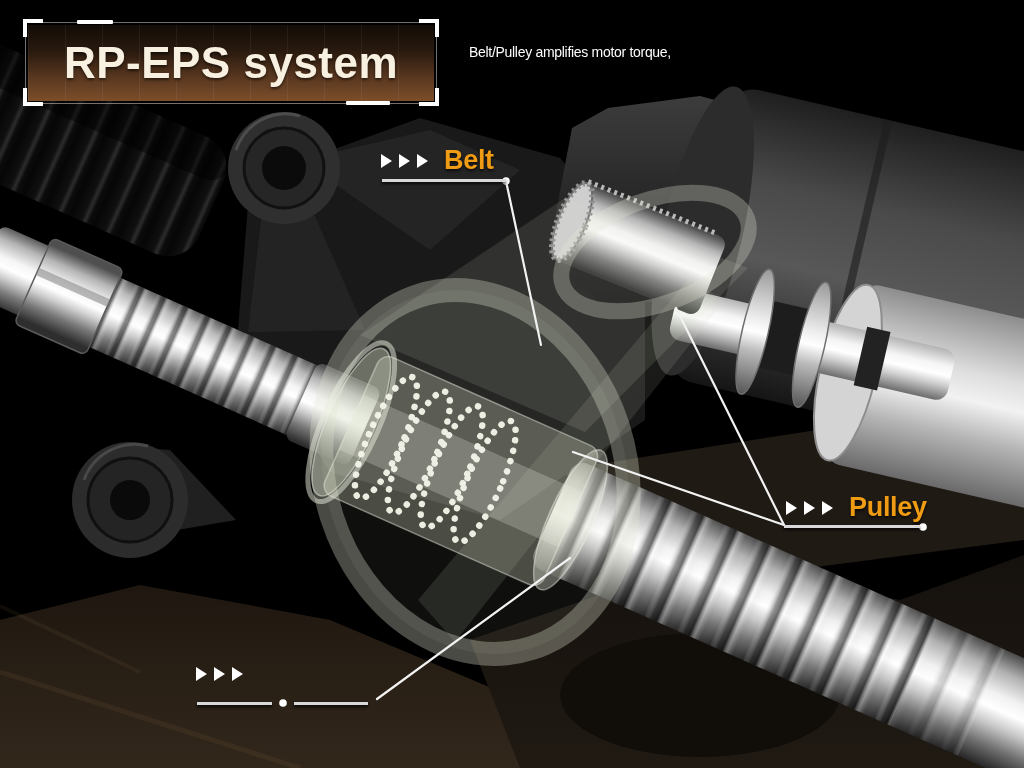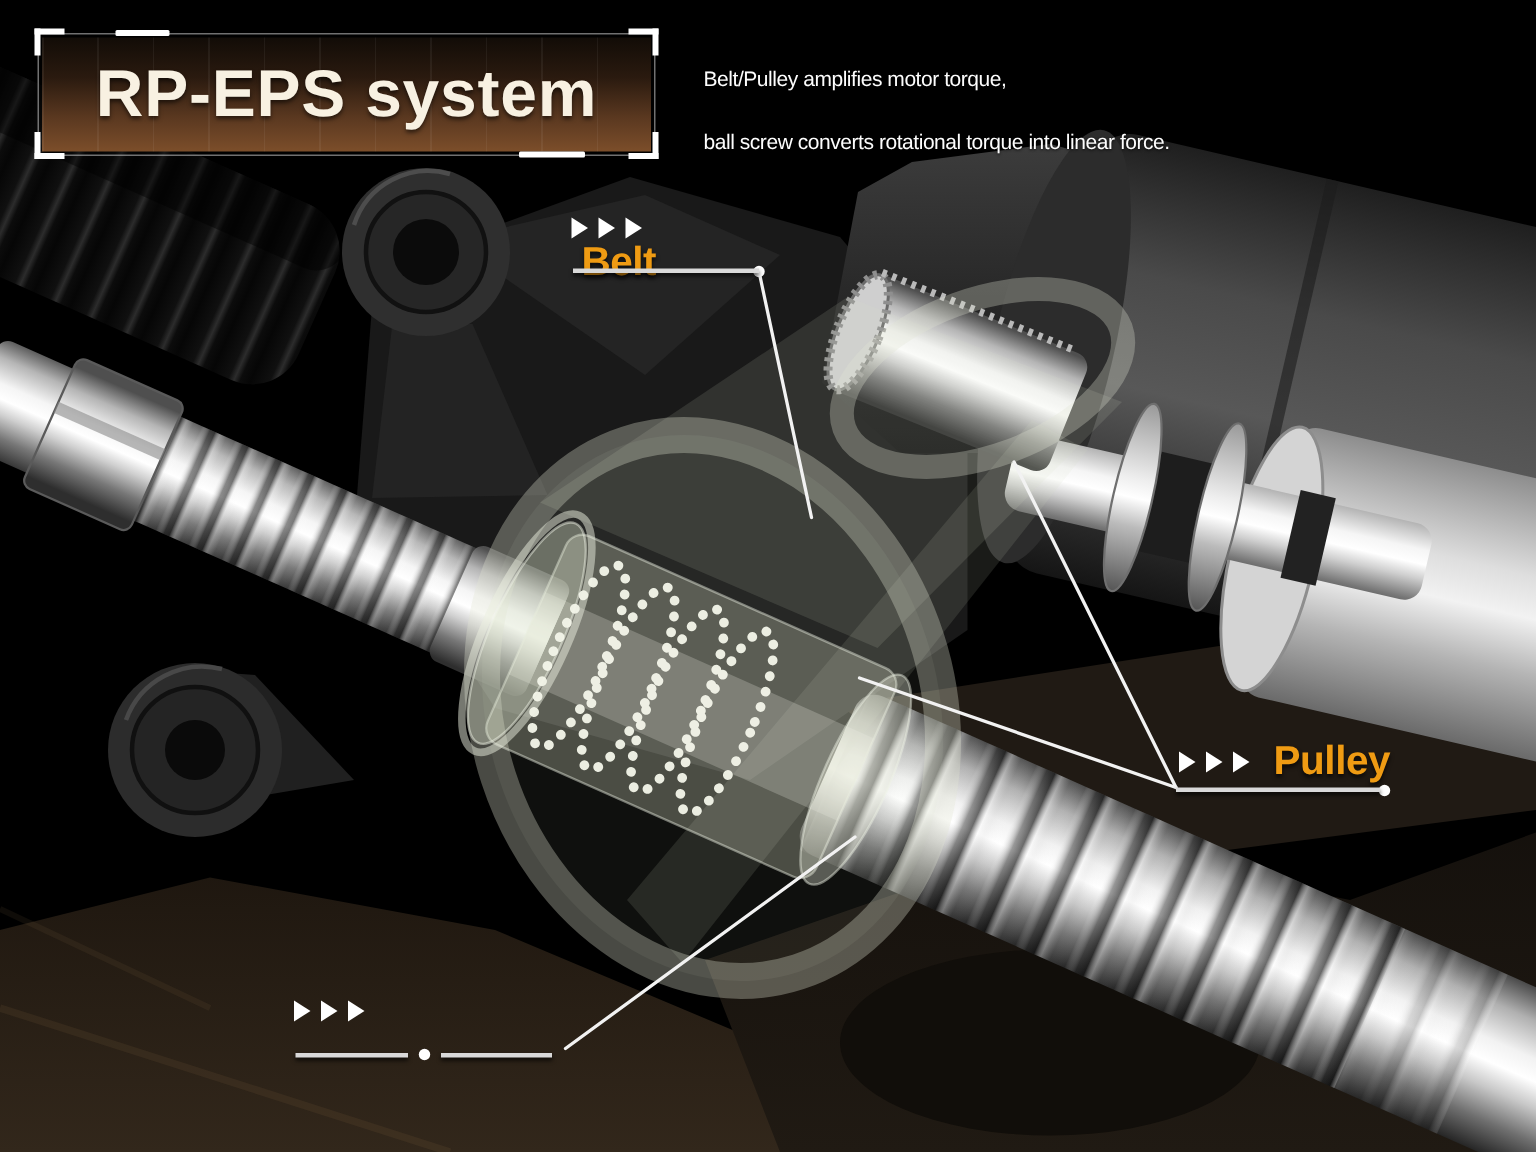--- a/index.html
+++ b/index.html
@@ -47,21 +47,21 @@
 
   
   .callout{position:absolute;display:flex;align-items:center;white-space:nowrap;}
   .markers{display:inline-flex;align-items:center;margin-right:9px;}
   .tri{width:0;height:0;border-left:11px solid #fff;border-top:7px solid transparent;
        border-bottom:7px solid transparent;margin-right:7px;display:inline-block;}
   .callout-text{color:#EF9B13;font-size:27px;font-weight:bold;letter-spacing:-0.3px;
        text-shadow:0 2px 3px rgba(0,0,0,0.7);}
   .underline{position:absolute;height:2.5px;background:#D9D9D9;
        box-shadow:0 2px 3px rgba(0,0,0,0.75);}
-  .lbl-belt{left:381px;top:145px;flex-direction:column;}
+  .lbl-belt{left:381px;top:145px;}
   .ul-belt{left:382px;top:179px;width:124px;}
   .lbl-pulley{left:786px;top:492px;}
   .ul-pulley{left:784px;top:525px;width:136px;}
   .lbl-ballscrew{left:196px;top:667px;}
   .ul-ballscrew-a{left:197px;top:702px;width:75px;}
   .ul-ballscrew-b{left:294px;top:702px;width:74px;}
 </style>
 </head>
 <body>
 
@@ -267,21 +267,20 @@
     <div class="frame-tick ft-bottom"></div>
     <div class="bracket br-tl"></div>
     <div class="bracket br-tr"></div>
     <div class="bracket br-bl"></div>
     <div class="bracket br-br"></div>
     <div class="title-text">RP-EPS system</div>
   </div>
 
   <div class="description">
     <div>Belt/Pulley amplifies motor torque,</div>
-    <div>ball screw converts rotational torque into linear force.</div>
   </div>
 
   <div class="callout lbl-belt">
     <span class="markers">
       <i class="tri"></i>
         <i class="tri"></i>
         <i class="tri"></i>
     </span>
     <span class="callout-text">Belt</span>
   </div>

